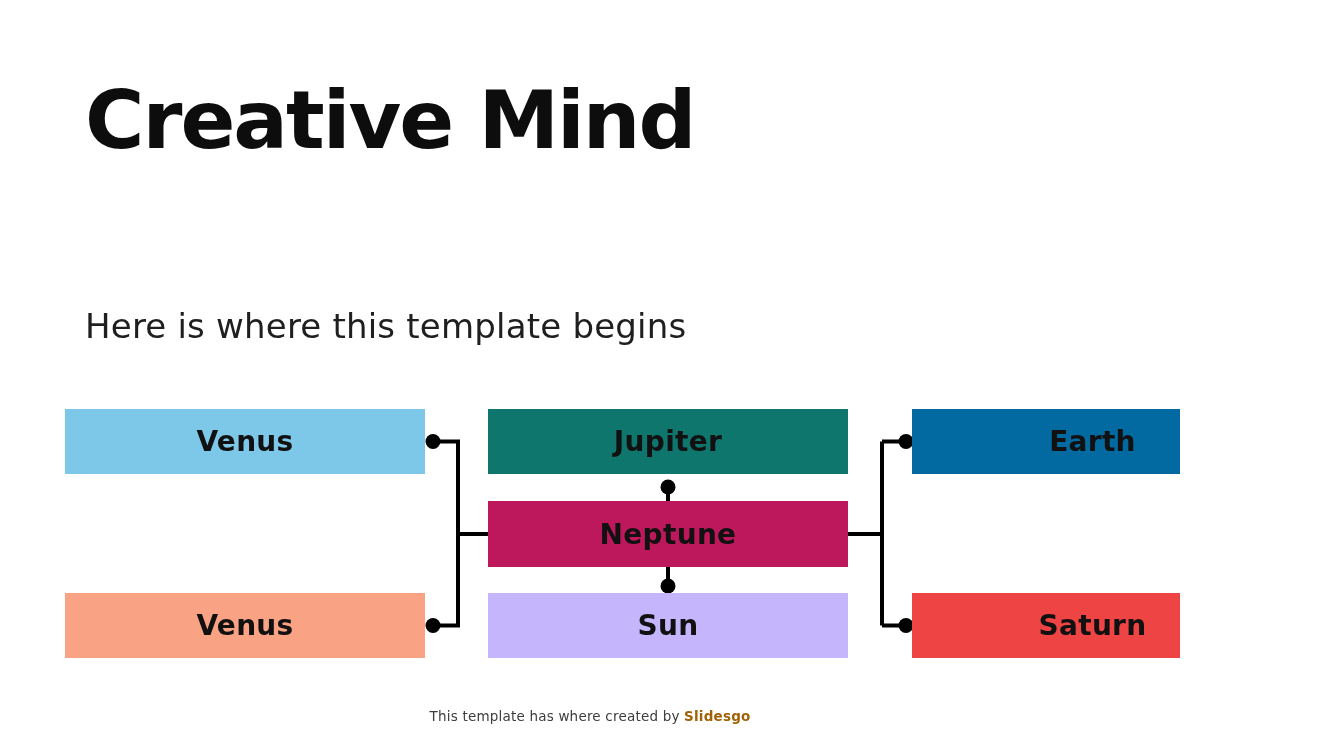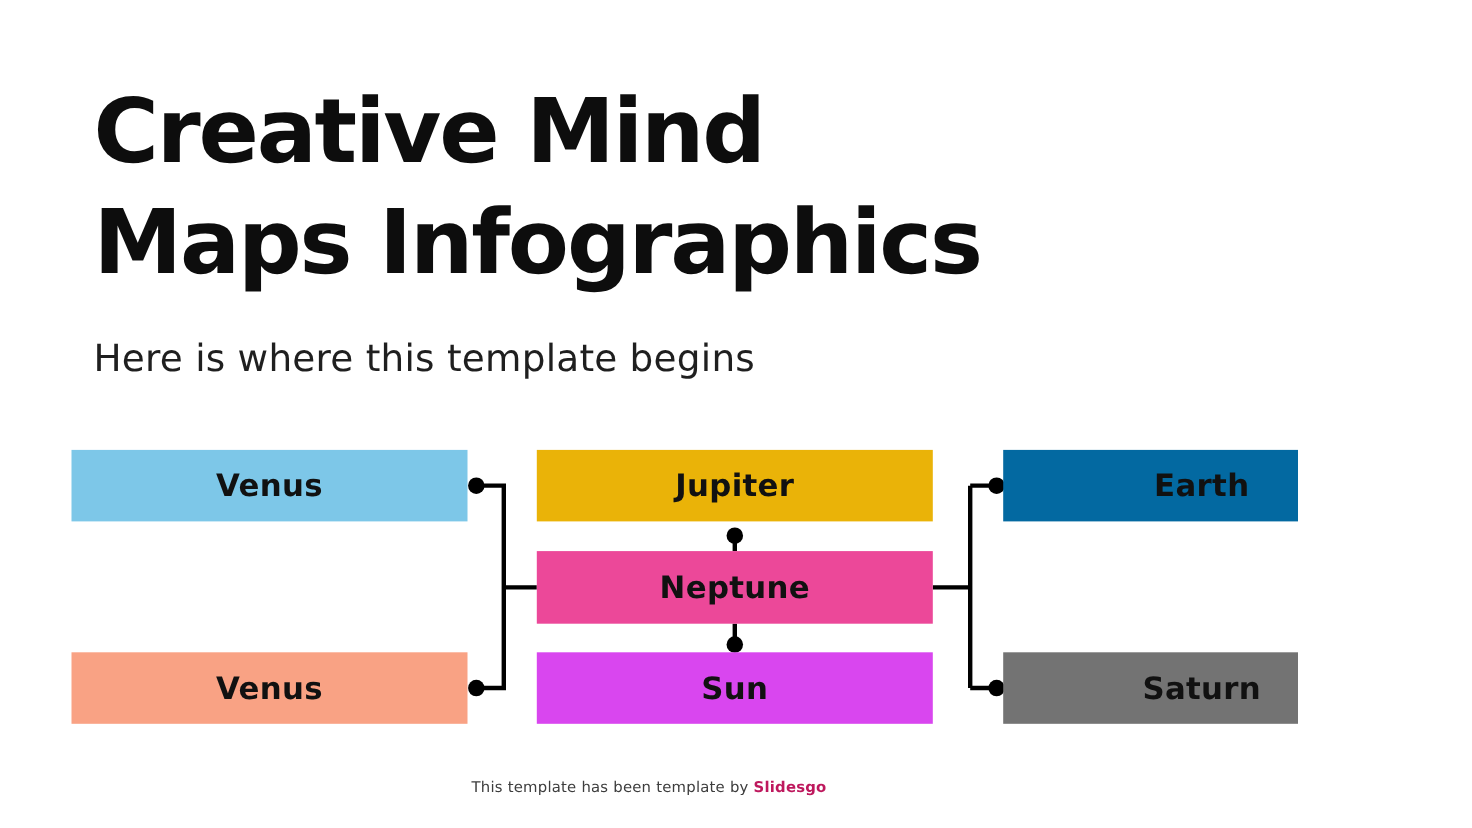--- a/index.html
+++ b/index.html
@@ -78,31 +78,30 @@
     left: 0;
     top: 708px;
     width: 100%;
     text-align: center;
     font-size: 13.5px;
     letter-spacing: 0.2px;
     color: #3d3d3d;
   }
   .footer .brand {
     font-weight: bold;
-    color: #be185d;
+    color: #a16207;
   }
 </style>
 </head>
 <body>
 
 <div class="slide">
 
   <div class="title">
     <div>Creative Mind</div>
-    <div>Maps Infographics</div>
   </div>
   <div class="subtitle">Here is where this template begins</div>
 
   <div class="mindmap">
 
     <svg class="connectors" width="1338" height="753" viewBox="0 0 1338 753">
 
       <path d="M433 441.5 H458 V625.5 H433 M458 534 H488" fill="none" stroke="#000000" stroke-width="4"></path>
       <circle cx="433" cy="441.5" r="7.5" fill="#000000"></circle>
       <circle cx="433" cy="625.5" r="7.5" fill="#000000"></circle>
@@ -114,43 +113,43 @@
       <path d="M668 487 V501" fill="none" stroke="#000000" stroke-width="4"></path>
       <circle cx="668" cy="487" r="7.5" fill="#000000"></circle>
       <path d="M668 567 V586" fill="none" stroke="#000000" stroke-width="4"></path>
       <circle cx="668" cy="586" r="7.5" fill="#000000"></circle>
     </svg>
 
     <div class="node node-venus-top" style="background-color: rgb(125, 199, 232);">
       <span>Venus</span>
     </div>
 
-    <div class="node node-jupiter" style="background-color: #eab308;">
+    <div class="node node-jupiter" style="background-color: #0f766e;">
       <span>Jupiter</span>
     </div>
 
     <div class="node node-earth" style="background-color: #0369a1;">
       <span>Earth</span>
     </div>
 
-    <div class="node node-neptune" style="background-color: #ec4899;">
+    <div class="node node-neptune" style="background-color: #be185d;">
       <span>Neptune</span>
     </div>
 
     <div class="node node-venus-bottom" style="background-color: rgb(249, 162, 132);">
       <span>Venus</span>
     </div>
 
-    <div class="node node-sun" style="background-color: #d946ef;">
+    <div class="node node-sun" style="background-color: #c4b5fd;">
       <span>Sun</span>
     </div>
 
-    <div class="node node-saturn" style="background-color: #737373;">
+    <div class="node node-saturn" style="background-color: #ef4444;">
       <span>Saturn</span>
     </div>
 
   </div>
 
   <div class="footer">
-    <span>This template has been template by </span><span class="brand">Slidesgo</span>
+    <span>This template has where created by </span><span class="brand">Slidesgo</span>
   </div>
 
 </div>
 
 </body></html>

